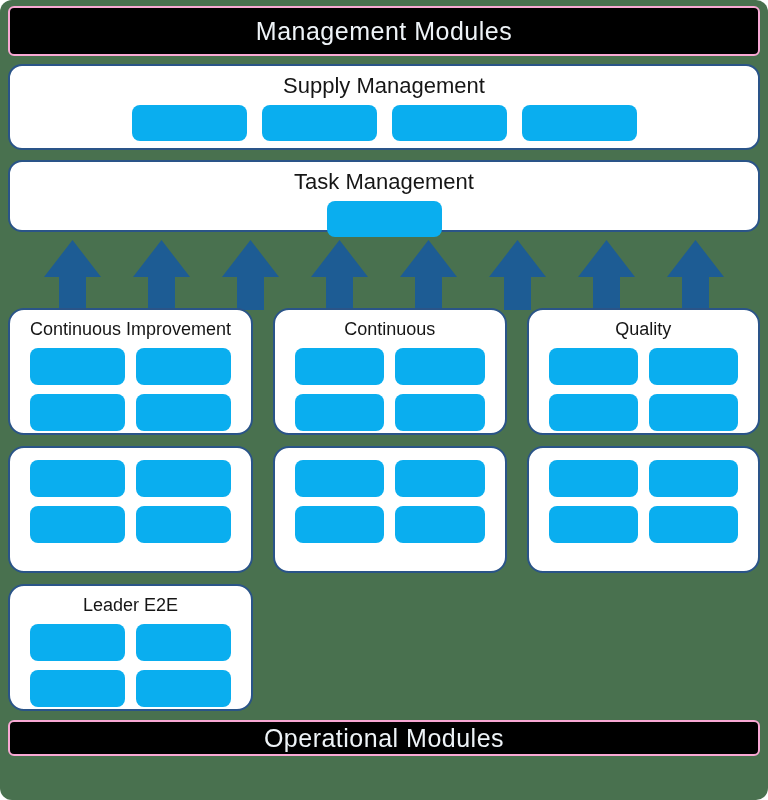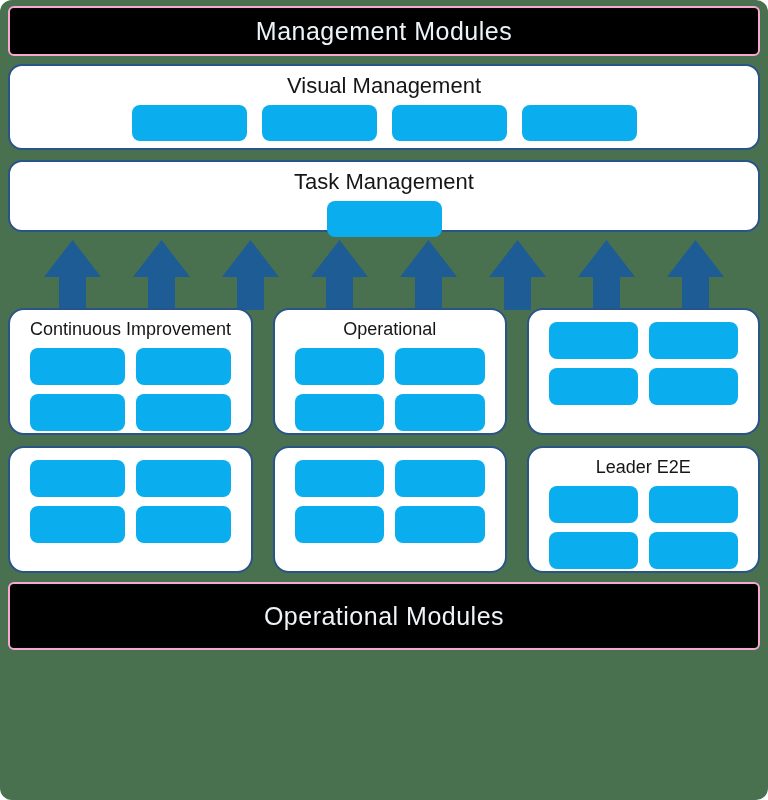--- a/index.html
+++ b/index.html
@@ -26,21 +26,21 @@
     box-sizing: border-box;
     display: flex;
     align-items: center;
     justify-content: center;
     color: #EEF3F7;
     font-size: 25px;
     letter-spacing: 0.5px;
   }
   .banner.bottom {
     margin-top: 9px;
-    height: 68px;
+    height: 36px;
   }
   .wide-card {
     background: #ffffff;
     border: 2px solid #2A5488;
     border-radius: 14px;
     box-sizing: border-box;
     text-align: center;
   }
   .wide-card.visual { margin-top: 8px; height: 86px; }
   .wide-card.task   { margin-top: 10px; height: 72px; }
@@ -100,21 +100,21 @@
 </head>
 <body>
 
 <div class="canvas">
 
   <div class="banner top">
     <span>Management Modules</span>
   </div>
 
   <div class="wide-card visual">
-    <div class="wide-title">Visual Management</div>
+    <div class="wide-title">Supply Management</div>
     <div class="tile-row">
       <div class="tile wide"></div>
       <div class="tile wide"></div>
       <div class="tile wide"></div>
       <div class="tile wide"></div>
     </div>
   </div>
 
   <div class="wide-card task">
     <div class="wide-title">Task Management</div>
@@ -156,29 +156,38 @@
       <div class="module-title">Continuous Improvement</div>
       <div class="tile-grid">
         <div class="tile"></div>
         <div class="tile"></div>
         <div class="tile"></div>
         <div class="tile"></div>
       </div>
     </div>
 
     <div class="module-card">
-      <div class="module-title">Operational</div>
-      <div class="tile-grid">
-        <div class="tile"></div>
-        <div class="tile"></div>
-        <div class="tile"></div>
-        <div class="tile"></div>
-      </div>
-    </div>
-
+      <div class="module-title">Continuous</div>
+      <div class="tile-grid">
+        <div class="tile"></div>
+        <div class="tile"></div>
+        <div class="tile"></div>
+        <div class="tile"></div>
+      </div>
+    </div>
+
+    <div class="module-card">
+      <div class="module-title">Quality</div>
+      <div class="tile-grid">
+        <div class="tile"></div>
+        <div class="tile"></div>
+        <div class="tile"></div>
+        <div class="tile"></div>
+      </div>
+    </div>
 
 
 
     <div class="module-card">
       <div class="tile-grid">
         <div class="tile"></div>
         <div class="tile"></div>
         <div class="tile"></div>
         <div class="tile"></div>
       </div>

